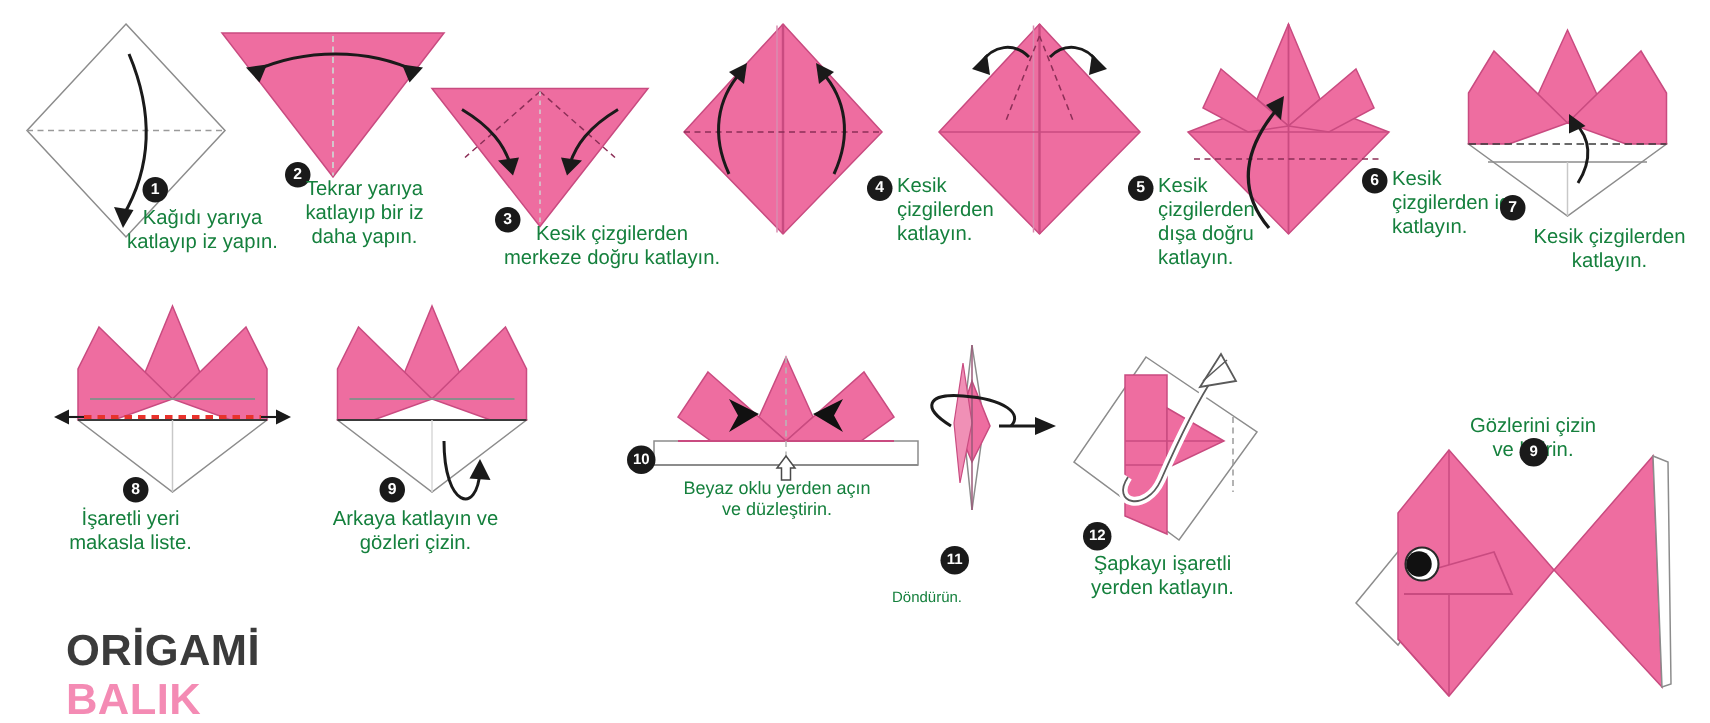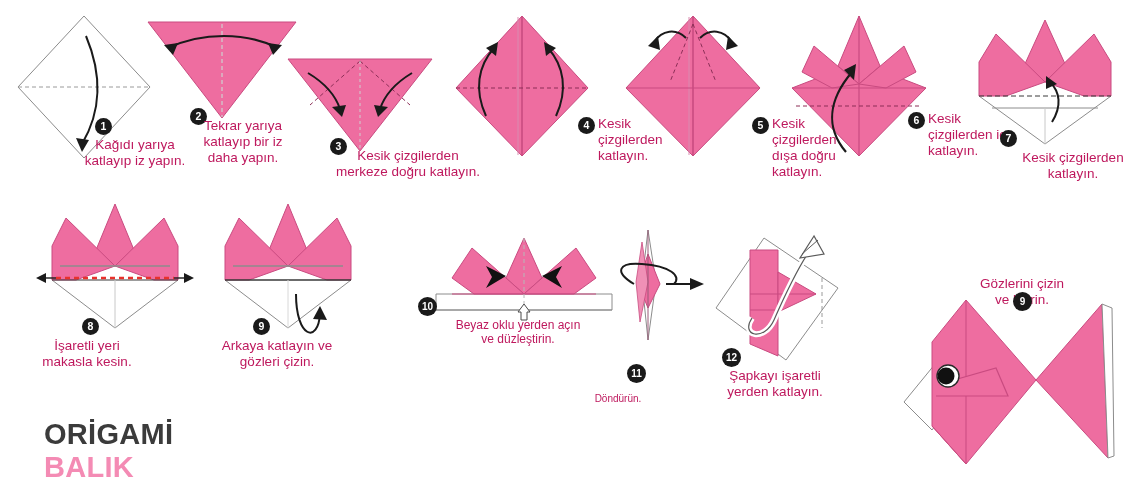--- a/index.html
+++ b/index.html
@@ -9,21 +9,21 @@
     font-family: "Liberation Sans", sans-serif;
     overflow: hidden;
   }
   #sheet { position: relative; width: 1140px; height: 482px; background: #fff; }
 
   .step { position: absolute; }
   .dia { position: absolute; }
 
   .cap {
     position: absolute;
-    color: #be185d;
+    color: #15803d;
     font-family: "Liberation Sans", sans-serif;
     line-height: 1.18;
     white-space: pre-line;
   }
   .cap.c { text-align: center; }
   .cap.l { text-align: left; }
 
   .badge {
     position: absolute;
     width: 17px; height: 17px;
@@ -191,21 +191,21 @@
       <line x1="22" y1="82" x2="148" y2="82" stroke="#3a3a3a" stroke-width="1.2"></line>
       <line x1="26" y1="80" x2="144" y2="80" stroke="#e8322c" stroke-width="2.6" stroke-dasharray="5,4"></line>
       <line x1="85" y1="82" x2="85" y2="130" stroke="#c8c8c8" stroke-width="1"></line>
       <line x1="8" y1="80" x2="26" y2="80" stroke="#1a1a1a" stroke-width="1.4"></line>
       <polygon points="6,80 16,75 16,85" fill="#1a1a1a"></polygon>
       <line x1="144" y1="80" x2="162" y2="80" stroke="#1a1a1a" stroke-width="1.4"></line>
       <polygon points="164,80 154,75 154,85" fill="#1a1a1a"></polygon>
     </svg>
     <div class="badge" style="left:82px; top:318px;">8</div>
     <div class="cap c" style="left:12px; top:338px; width:150px; font-size:13.5px;">İşaretli yeri
-makasla kesin.</div>
+makasla liste.</div>
   </div>
 
   <div class="step">
     <svg class="dia" style="left:200px; top:198px;" width="180" height="152" viewBox="0 0 180 152">
       <polygon points="88,56 151,82 88,130 25,82" fill="#ffffff" stroke="#8c8c8c" stroke-width="1"></polygon>
       <polygon points="88,6 107,52 88,68 69,52" fill="#ee6da0" stroke="#c94b80" stroke-width="1"></polygon>
       <polygon points="39,20 88,68 49,82 25,82 25,48" fill="#ee6da0" stroke="#c94b80" stroke-width="1"></polygon>
       <polygon points="137,20 151,48 151,82 127,82 88,68" fill="#ee6da0" stroke="#c94b80" stroke-width="1"></polygon>
       <line x1="33" y1="68" x2="143" y2="68" stroke="#8c8c8c" stroke-width="1.4"></line>
       <line x1="25" y1="82" x2="151" y2="82" stroke="#3a3a3a" stroke-width="1.4"></line>

